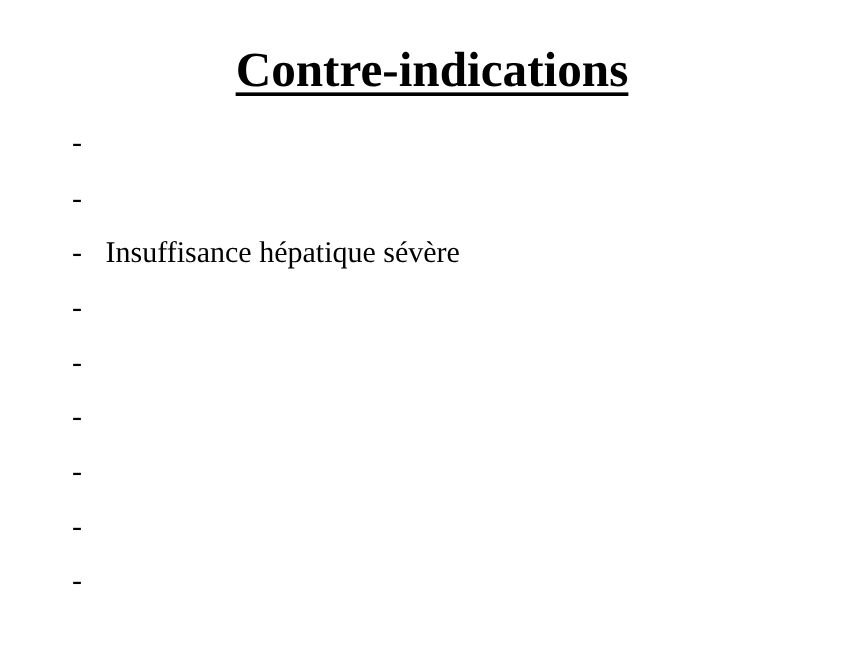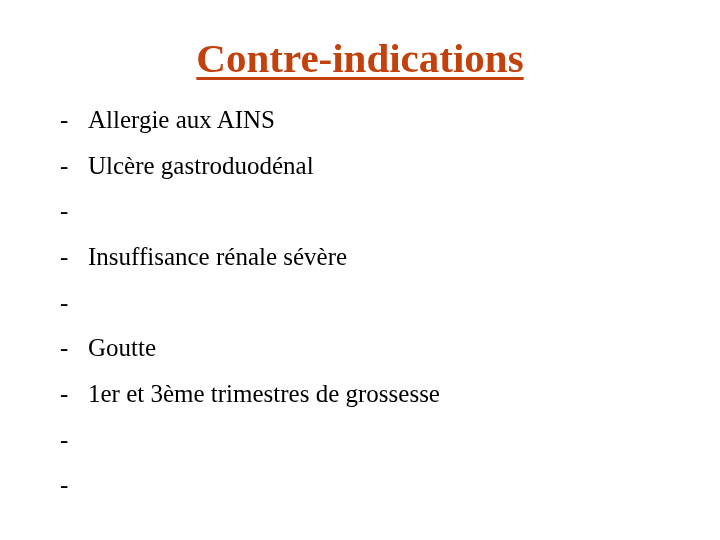--- a/index.html
+++ b/index.html
@@ -2,58 +2,54 @@
 <html><head>
   <meta charset="utf-8">
   <style>
     html, body { margin: 0; padding: 0; }
     body {
       width: 720px; height: 540px; background: #ffffff; position: relative; overflow: hidden;
       font-family: "Liberation Serif", "DejaVu Serif", serif;
     }
     .title {
       position: absolute; left: 0; top: 30px; width: 720px; text-align: center;
-      font-size: 41px; font-weight: bold; color: #c2410c; text-decoration: underline;
+      font-size: 41px; font-weight: bold; color: #000000; text-decoration: underline;
       text-decoration-thickness: 3px; text-underline-offset: 5px; line-height: 56px;
     }
     .list { position: absolute; left: 60px; top: 97px; margin: 0; padding: 0; list-style: none; }
     .item { display: flex; height: 45.7px; align-items: center; font-size: 25px; color: #000; }
     .dash { width: 28px; }
   </style>
 </head>
 <body>
 
 <div class="title">Contre-indications</div>
 
 <ul class="list">
   <li class="item">
       <span class="dash">-</span>
-      <span>Allergie aux AINS</span>
-    </li>
-  <li class="item">
-      <span class="dash">-</span>
-      <span>Ulcère gastroduodénal</span>
     </li>
   <li class="item">
       <span class="dash">-</span>
     </li>
   <li class="item">
       <span class="dash">-</span>
-      <span>Insuffisance rénale sévère</span>
+      <span>Insuffisance hépatique sévère</span>
     </li>
   <li class="item">
       <span class="dash">-</span>
     </li>
   <li class="item">
       <span class="dash">-</span>
-      <span>Goutte</span>
     </li>
   <li class="item">
       <span class="dash">-</span>
-      <span>1er et 3ème trimestres de grossesse</span>
+    </li>
+  <li class="item">
+      <span class="dash">-</span>
     </li>
   <li class="item">
       <span class="dash">-</span>
     </li>
   <li class="item">
       <span class="dash">-</span>
     </li>
 </ul>
 
 </body></html>

